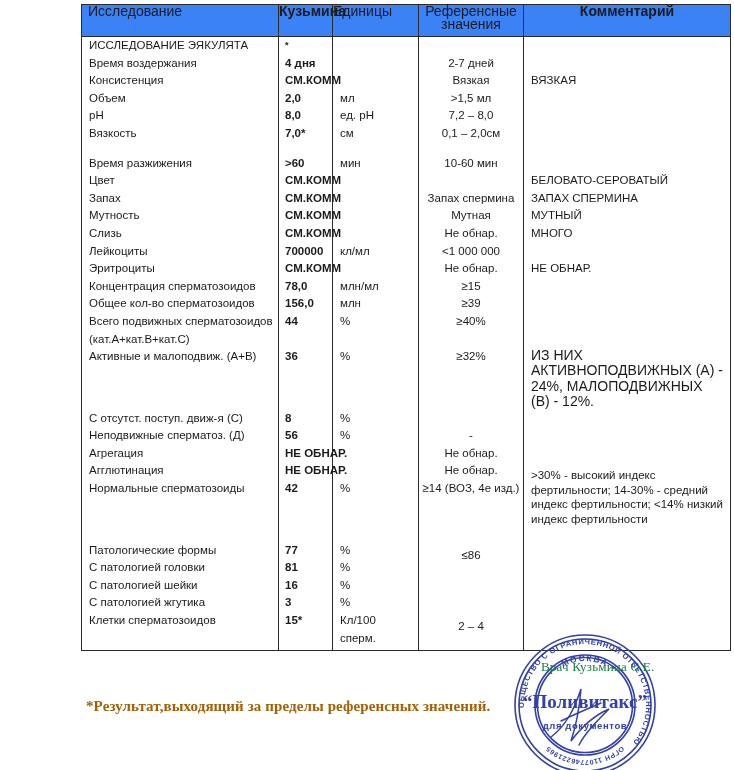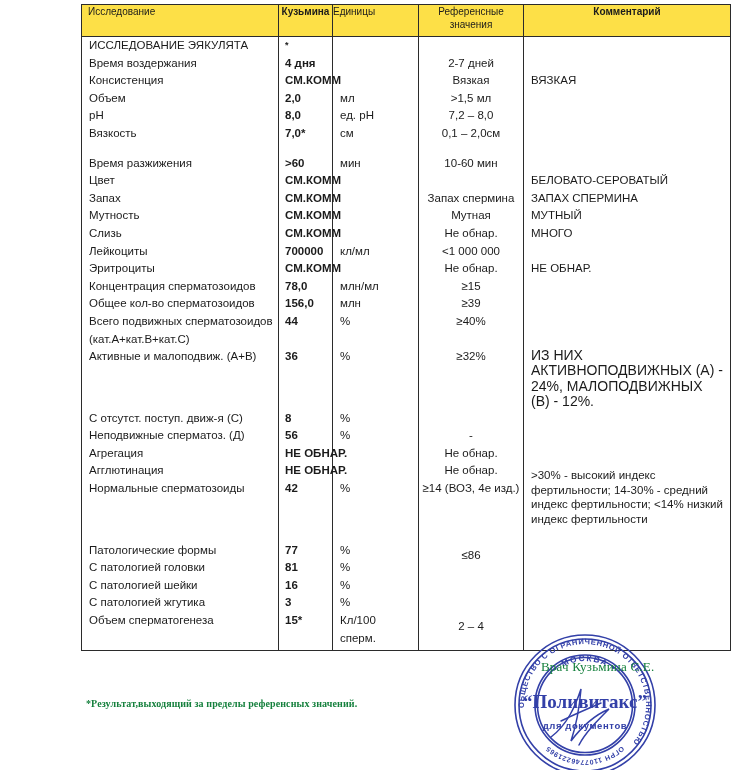--- a/index.html
+++ b/index.html
@@ -42,25 +42,25 @@
 
   
   col.c-name  { width: 197px; }
   col.c-res   { width: 54px;  }
   col.c-unit  { width: 86px;  }
   col.c-ref   { width: 105px; }
   col.c-comm  { width: 207px; }
 
   
   thead th {
-    font-size: 10px;
+    font-size: 14px;
     line-height: 13px;
     padding: 5px 4px 6px 4px;
     height: 31px;
-    background: #fde047;
+    background: #3b82f6;
   }
   th.h-name { text-align: left; font-weight: normal; padding-left: 6px; }
   th.h-res  { text-align: center; font-weight: bold; }
   th.h-unit { text-align: left; font-weight: normal; }
   th.h-ref  { text-align: center; font-weight: normal; }
   th.h-comm { text-align: center; font-weight: bold; }
 
   
   td.body-cell { padding: 0; height: 613px; }
 
@@ -108,23 +108,23 @@
     font-size: 14px;
   }
 
   
   .footnote {
     position: absolute;
     left: 86px;
     top: 698px;
     font-family: "Liberation Serif", serif;
     font-weight: bold;
-    font-size: 10px;
+    font-size: 15px;
     letter-spacing: 0.1px;
-    color: #15803d;
+    color: #a16207;
     white-space: nowrap;
   }
 
   
   .stamp {
     position: absolute;
     left: 509px;
     top: 629px;
     width: 152px;
     height: 152px;
@@ -202,21 +202,21 @@
             <div class="ln">Агглютинация</div>
             <div class="ln">Нормальные сперматозоиды</div>
             <div class="ln spacer"></div>
             <div class="ln spacer"></div>
             <div class="ln spacer"></div>
             <div class="ln spacer-sm"></div>
             <div class="ln">Патологические формы</div>
             <div class="ln">С патологией головки</div>
             <div class="ln">С патологией шейки</div>
             <div class="ln">С патологией жгутика</div>
-            <div class="ln">Объем сперматогенеза</div>
+            <div class="ln">Клетки сперматозоидов</div>
           </div>
         </td>
 
         <td class="body-cell">
           <div class="lines col-res">
             <div class="ln star">*</div>
             <div class="ln">4 дня</div>
             <div class="ln">СМ.КОММ</div>
             <div class="ln">2,0</div>
             <div class="ln">8,0</div>

